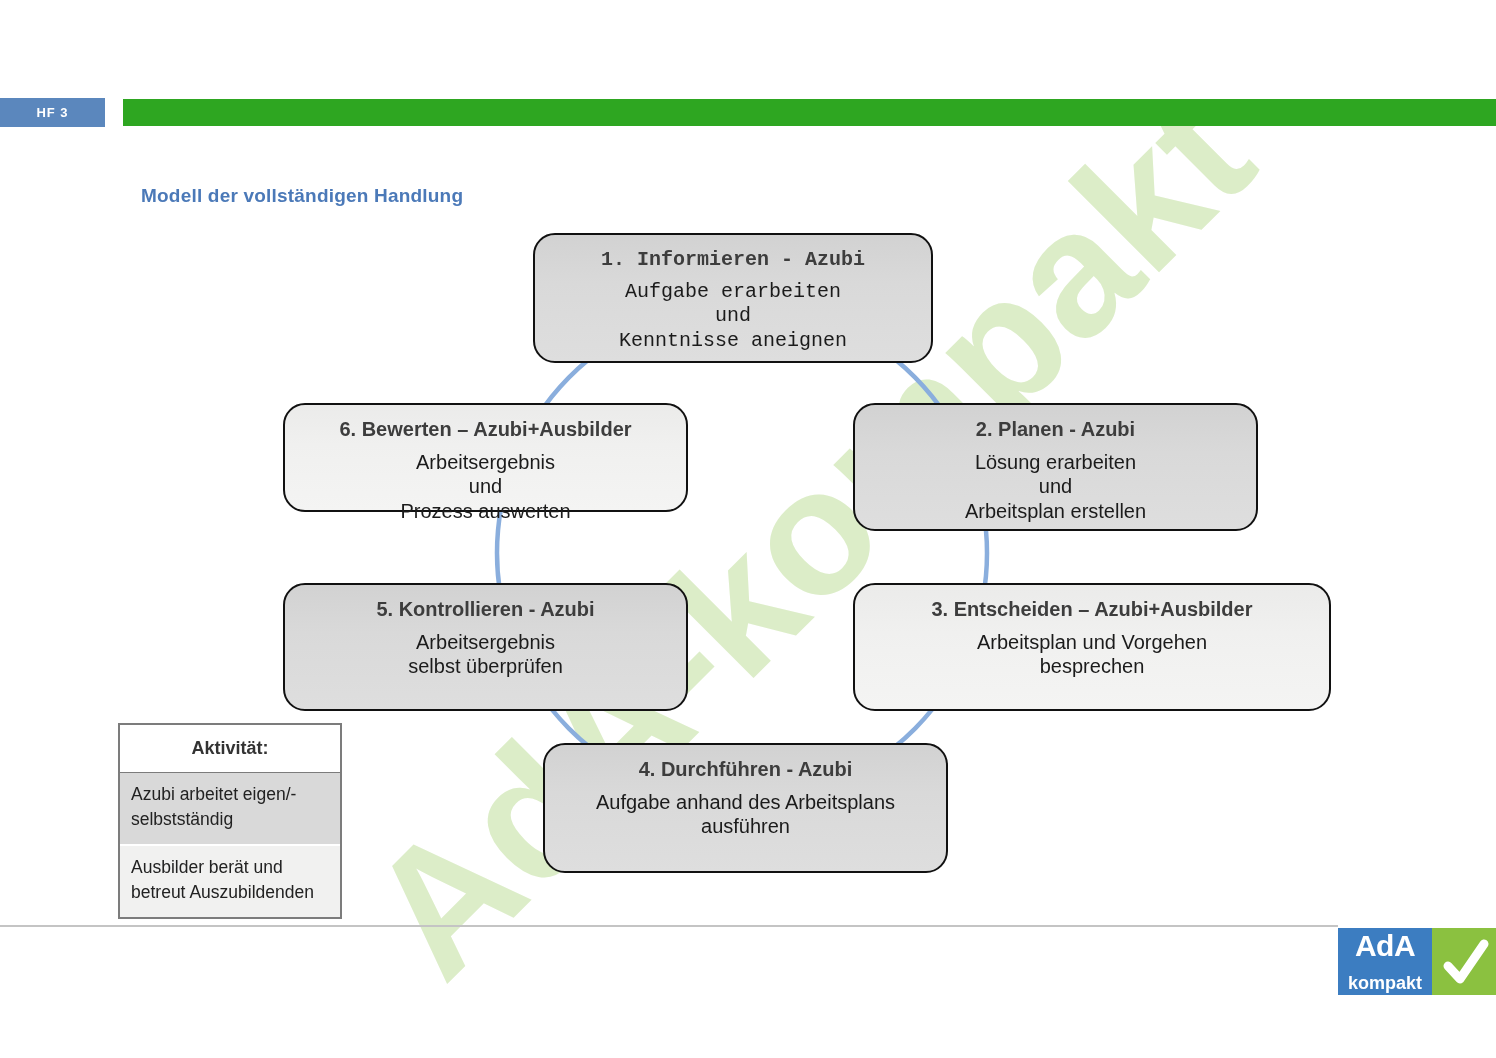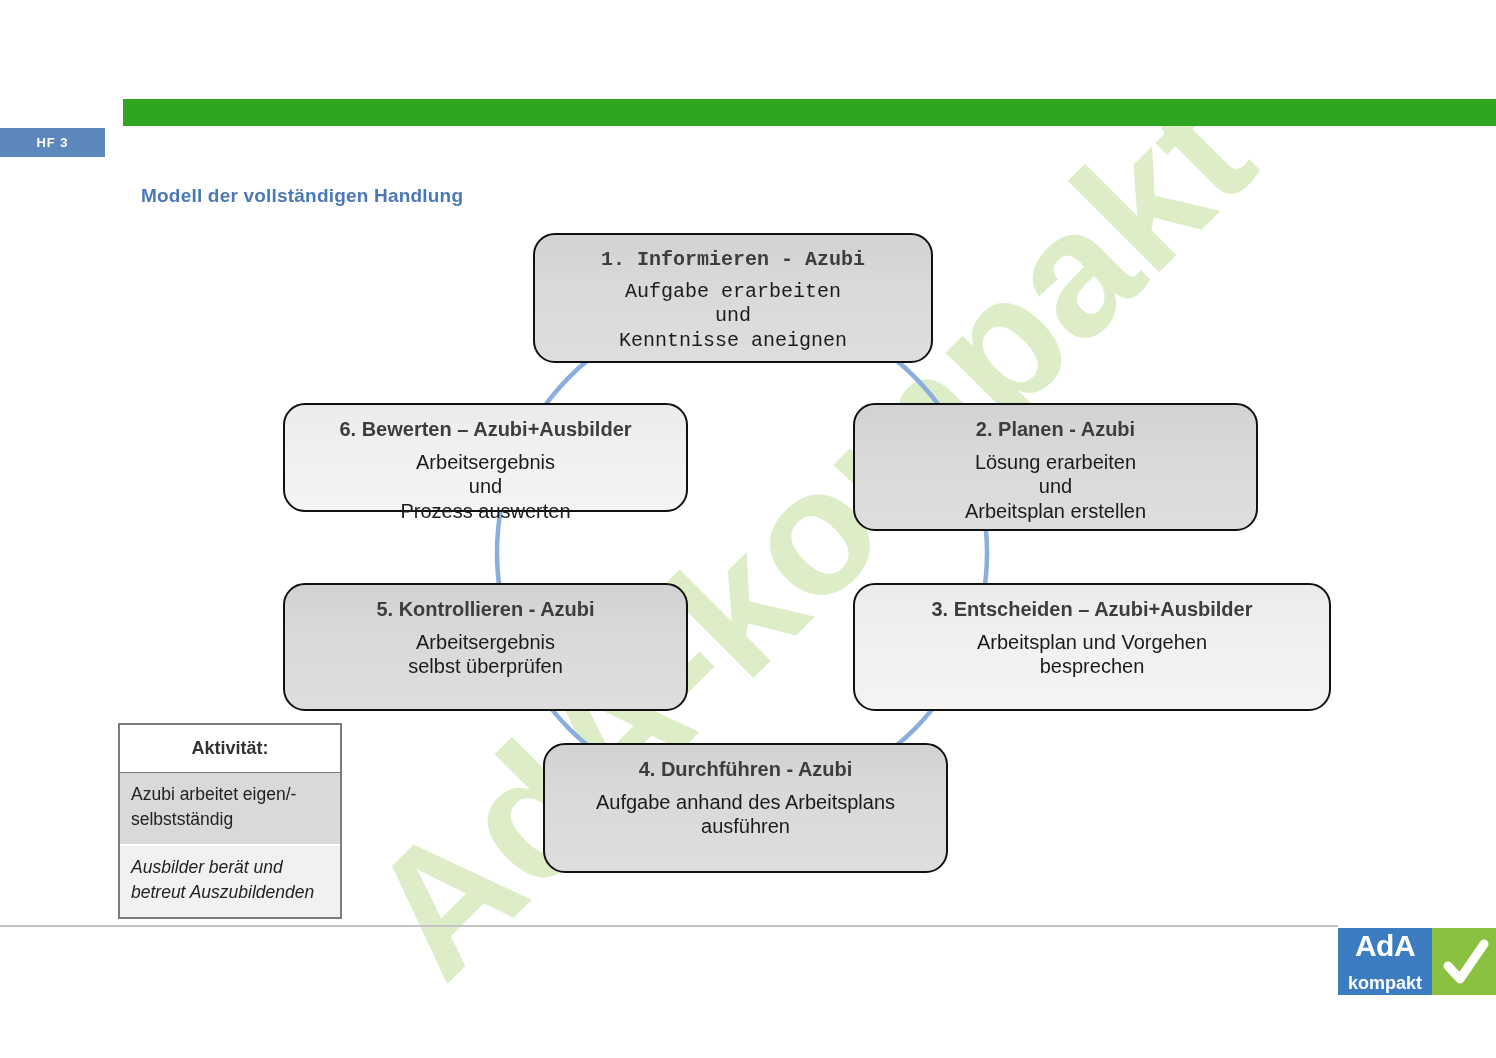--- a/index.html
+++ b/index.html
@@ -10,21 +10,20 @@
     overflow:hidden;position:relative;
   }
   .page{position:absolute;inset:0;width:1496px;height:1058px;}
 
   
   .hf-tab{
     position:absolute;left:0;top:98px;width:105px;height:29px;
     background:#5b87bd;color:#ffffff;font-size:13px;font-weight:bold;
     display:flex;align-items:center;justify-content:center;letter-spacing:1px;
     z-index:6;
-    margin-top:30px;
   }
   .green-bar{
     position:absolute;left:123px;top:99px;width:1373px;height:27px;
     background:#2ea621;z-index:6;
   }
 
   
   .title{
     position:absolute;left:126px;top:170px;margin:15px;
     font-size:19px;font-weight:600;color:#4b79b8;z-index:5;
@@ -73,21 +72,21 @@
   .legend-header{
     height:47px;display:flex;align-items:center;justify-content:center;
     font-size:18px;font-weight:600;color:#333333;background:#ffffff;
     border-bottom:1.5px solid #7c7c7c;
   }
   .legend-row{
     font-size:17.5px;color:#222222;line-height:1.45;
     padding:9px 10px 11px 11px;white-space:pre-line;
   }
   .legend-row.azubi{background:#d9d9d9;border-bottom:2px solid #ffffff;}
-  .legend-row.both{background:#f1f1f0;font-style:italic;}
+  .legend-row.both{background:#f1f1f0;}
 
   
   .footer-line{
     position:absolute;left:0;top:925px;width:1338px;height:2px;
     background:#c4c4c4;z-index:4;
   }
   .logo{
     position:absolute;left:1338px;top:928px;width:158px;height:84px;
     display:flex;z-index:5;
   }

